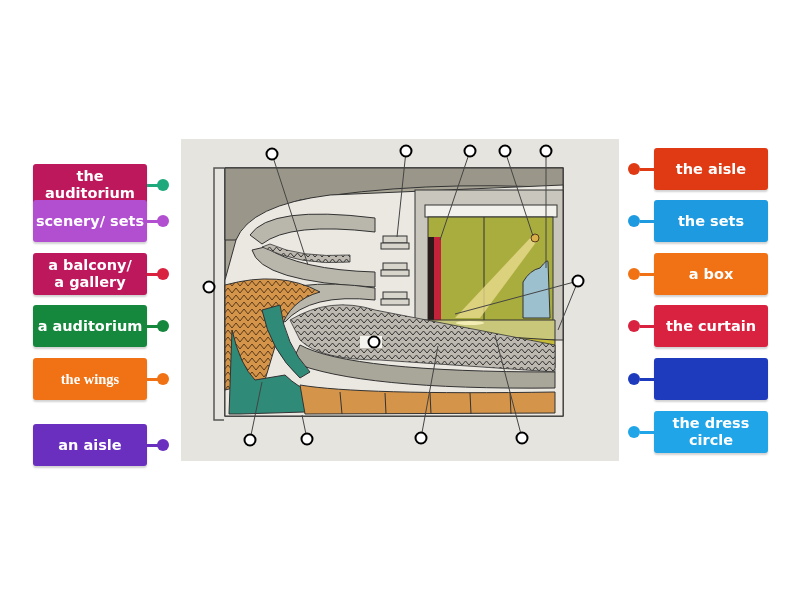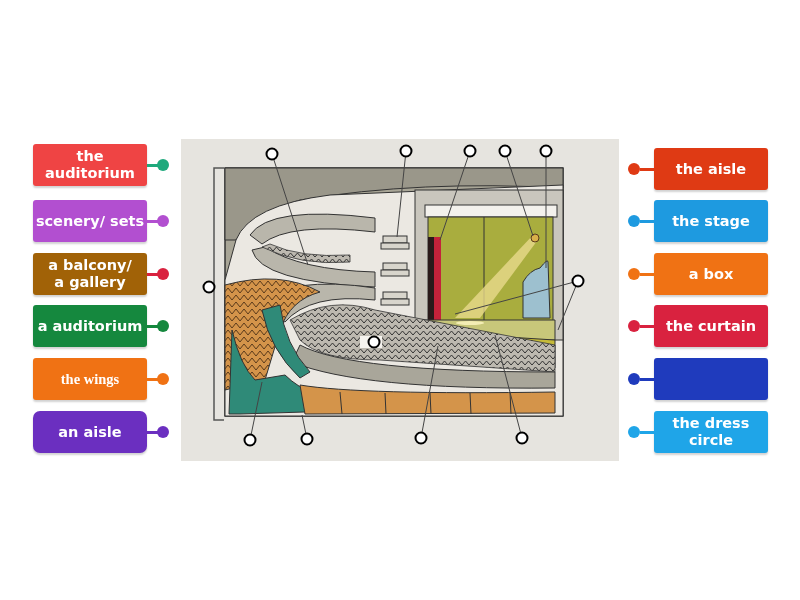--- a/index.html
+++ b/index.html
@@ -19,58 +19,58 @@
   .right .knob { left:-26px; top:15px; }
   .stage-img { position:absolute; left:181px; top:139px; width:438px; height:322px; background:#e7e5e0; overflow:hidden; }
   .hot {
     position:absolute; width:9px; height:9px; border-radius:50%;
     background:#fff; border:2.5px solid #000; transform:translate(-50%,-50%); cursor:pointer;
   }
 </style>
 </head>
 <body>
 
-<div class="label left" style="left:33px;top:144px;background:#ef4444;">
+<div class="label left" style="left:33px;top:164px;background:#be185d;">
   <span>the auditorium</span>
   <div class="conn" style="background:#1ea97c"></div>
   <div class="knob" style="background:#1ea97c"></div>
 </div>
 <div class="label left" style="left:33px;top:200px;background:#b24fd0;">
   <span>scenery/ sets</span>
   <div class="conn" style="background:#b24fd0"></div>
   <div class="knob" style="background:#b24fd0"></div>
 </div>
-<div class="label left" style="left:33px;top:253px;background:#a16207;">
+<div class="label left" style="left:33px;top:253px;background:#be185d;">
   <span style="max-width:90px;display:block">a balcony/ a gallery</span>
   <div class="conn" style="background:#d9223f"></div>
   <div class="knob" style="background:#d9223f"></div>
 </div>
 <div class="label left" style="left:33px;top:305px;background:#15883e;">
   <span>a auditorium</span>
   <div class="conn" style="background:#15883e"></div>
   <div class="knob" style="background:#15883e"></div>
 </div>
 <div class="label left" style="left:33px;top:358px;background:#f07214;font-family:Liberation Serif, serif;">
   <span>the wings</span>
   <div class="conn" style="background:#f07214"></div>
   <div class="knob" style="background:#f07214"></div>
 </div>
-<div class="label left" style="left:33px;top:411px;background:#6b2fc0;border-radius:7px;">
+<div class="label left" style="left:33px;top:424px;background:#6b2fc0;">
   <span>an aisle</span>
   <div class="conn" style="background:#6b2fc0"></div>
   <div class="knob" style="background:#6b2fc0"></div>
 </div>
 
 <div class="label right" style="left:654px;top:148px;background:#df3a14;">
   <span>the aisle</span>
   <div class="conn" style="background:#df3a14"></div>
   <div class="knob" style="background:#df3a14"></div>
 </div>
 <div class="label right" style="left:654px;top:200px;background:#1e9ae0;">
-  <span>the stage</span>
+  <span>the sets</span>
   <div class="conn" style="background:#1e9ae0"></div>
   <div class="knob" style="background:#1e9ae0"></div>
 </div>
 <div class="label right" style="left:654px;top:253px;background:#f07214;">
   <span>a box</span>
   <div class="conn" style="background:#f07214"></div>
   <div class="knob" style="background:#f07214"></div>
 </div>
 <div class="label right" style="left:654px;top:305px;background:#d9223f;">
   <span>the curtain</span>

